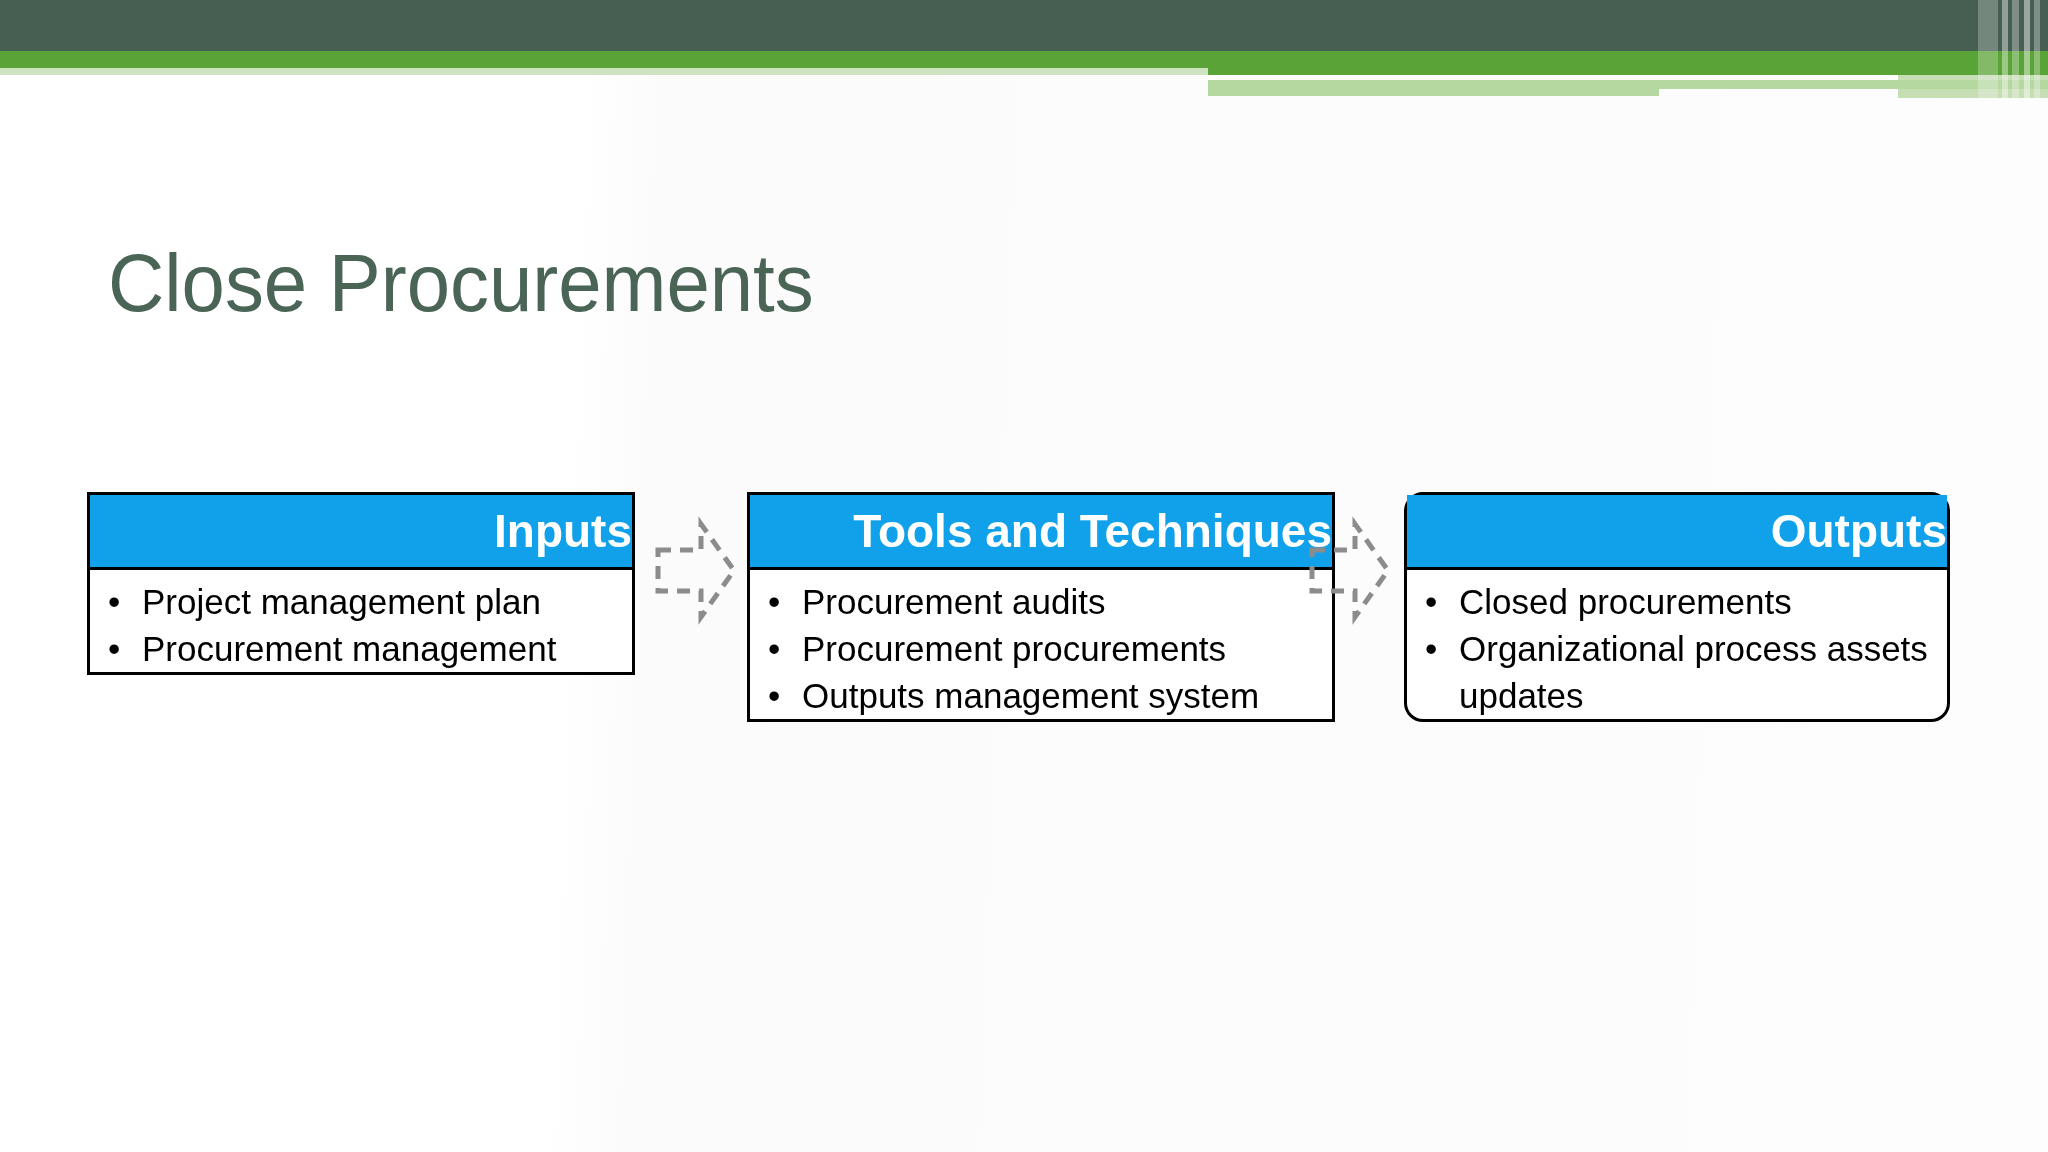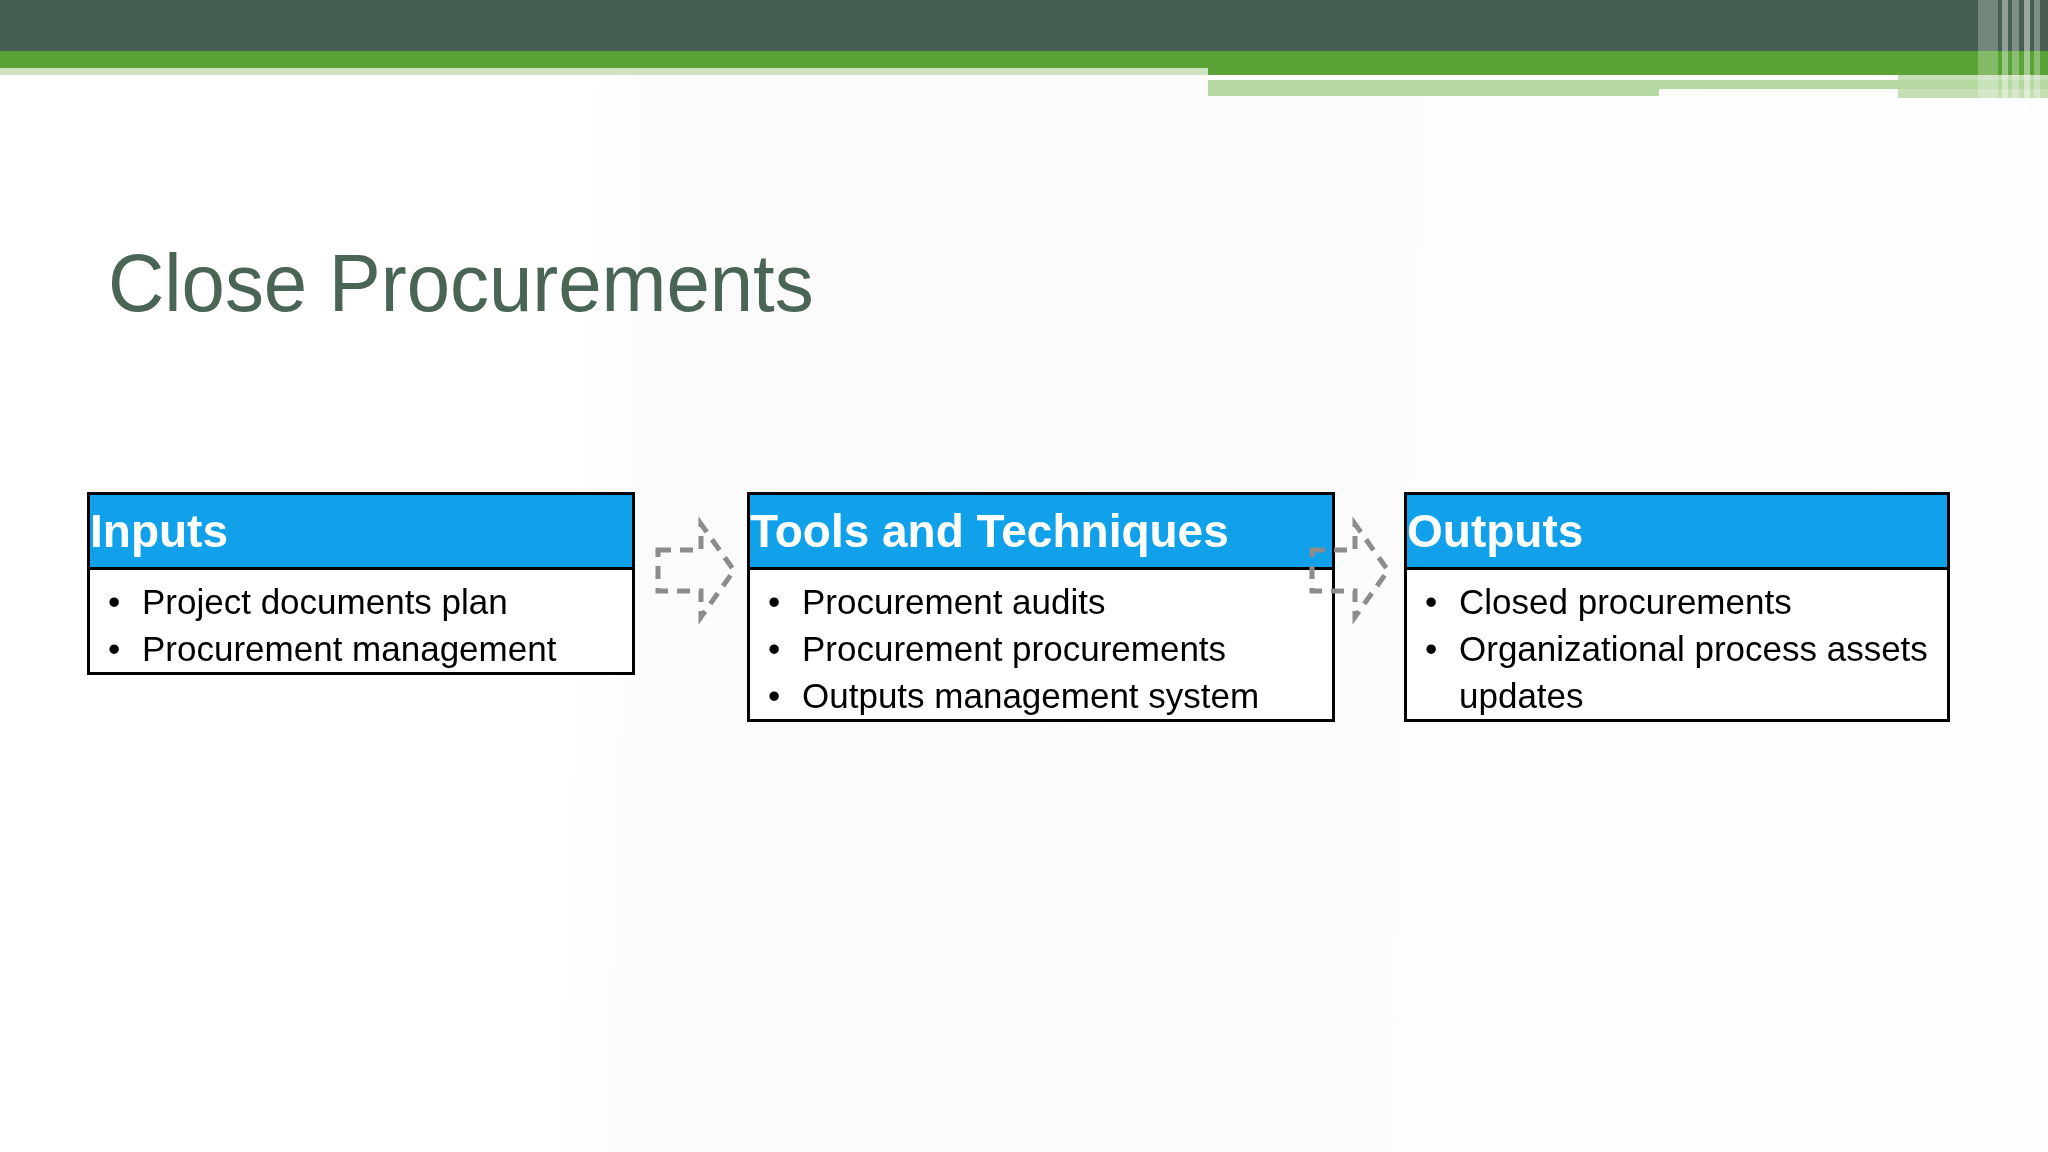--- a/index.html
+++ b/index.html
@@ -26,24 +26,24 @@
 
   
   .title{left:108px;top:238px;margin:0;font-size:82px;font-weight:400;line-height:1.1;
          color:var(--title-color,#4A6456);transform:scaleX(.95);transform-origin:left top;
          white-space:nowrap;}
 
   
   .box{box-sizing:border-box;border:3px solid #000;background:#ffffff;display:flex;flex-direction:column;}
   .box-inputs {left:87px;  top:492px;width:548px;height:183px;}
   .box-tools  {left:747px; top:492px;width:588px;height:230px;}
-  .box-outputs{left:1404px;top:492px;width:546px;height:230px;}
+  .box-outputs{left:1404px;top:492px;width:546px;height:230px;border-radius:19px;}
   .box-header{height:72px;line-height:72px;flex:0 0 72px;border-bottom:3px solid #000;
               background:var(--box-header-blue,#10A1EA);color:#ffffff;font-weight:700;
-              font-size:46px;text-align:left;white-space:nowrap;overflow:hidden;}
+              font-size:46px;text-align:right;white-space:nowrap;overflow:hidden;}
   .box-body{list-style:none;margin:0;flex:1 1 auto;padding:8px 4px 0 18px;
             font-size:35px;line-height:47px;color:#000;}
   .box-body li{display:flex;align-items:flex-start;}
   .bullet{width:34px;flex:0 0 34px;}
   .item-text{flex:1 1 auto;}
 
   
   .arrow{overflow:visible;}
   .arrow-1{left:655px; top:521px;}
   .arrow-2{left:1309px;top:521px;}
@@ -69,21 +69,21 @@
   <div class="abs v4"></div>
   <div class="abs v5"></div>
 
   <h1 class="abs title">Close Procurements</h1>
 
   <section class="abs box box-inputs">
     <header class="box-header">Inputs</header>
     <ul class="box-body">
       <li>
         <span class="bullet">•</span>
-        <span class="item-text">Project documents plan</span>
+        <span class="item-text">Project management plan</span>
       </li>
       <li>
         <span class="bullet">•</span>
         <span class="item-text">Procurement management</span>
       </li>
     </ul>
   </section>
 
   <svg class="abs arrow arrow-1" width="82" height="99" viewBox="0 0 82 99" aria-hidden="true">
     <polygon points="3,29 46,29 46,3 79,49.5 46,96 46,70 3,70"></polygon>

